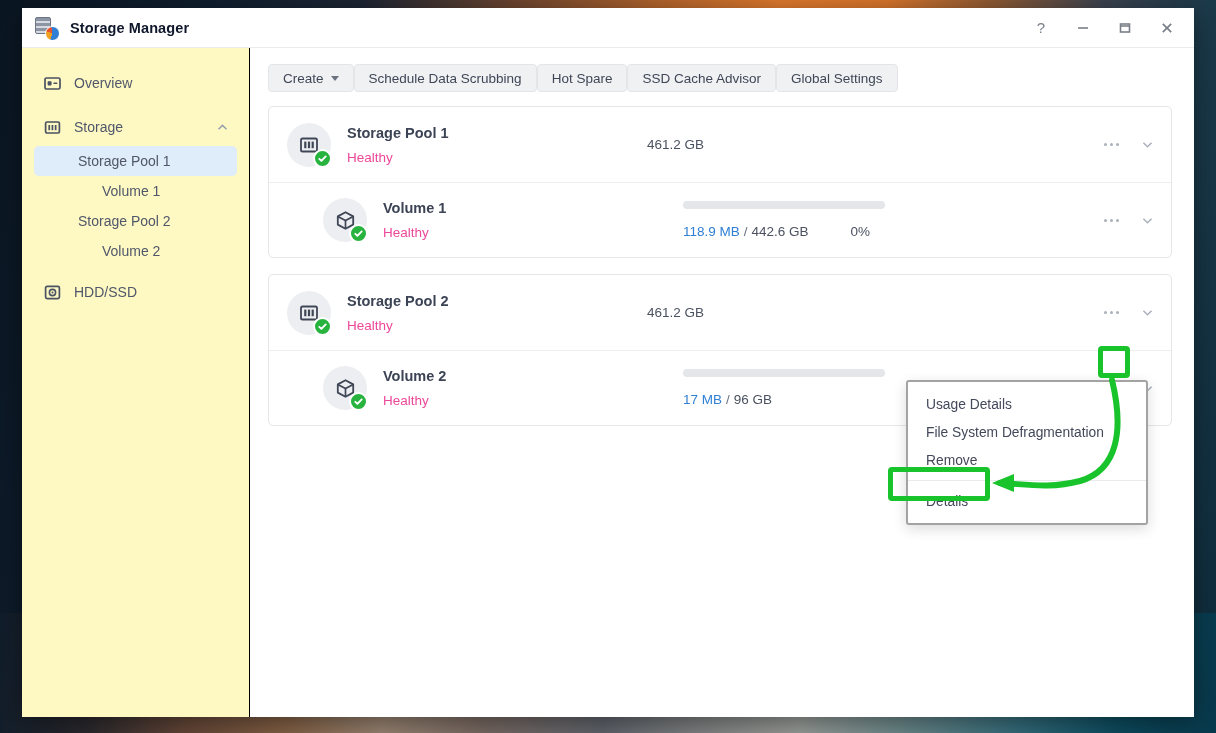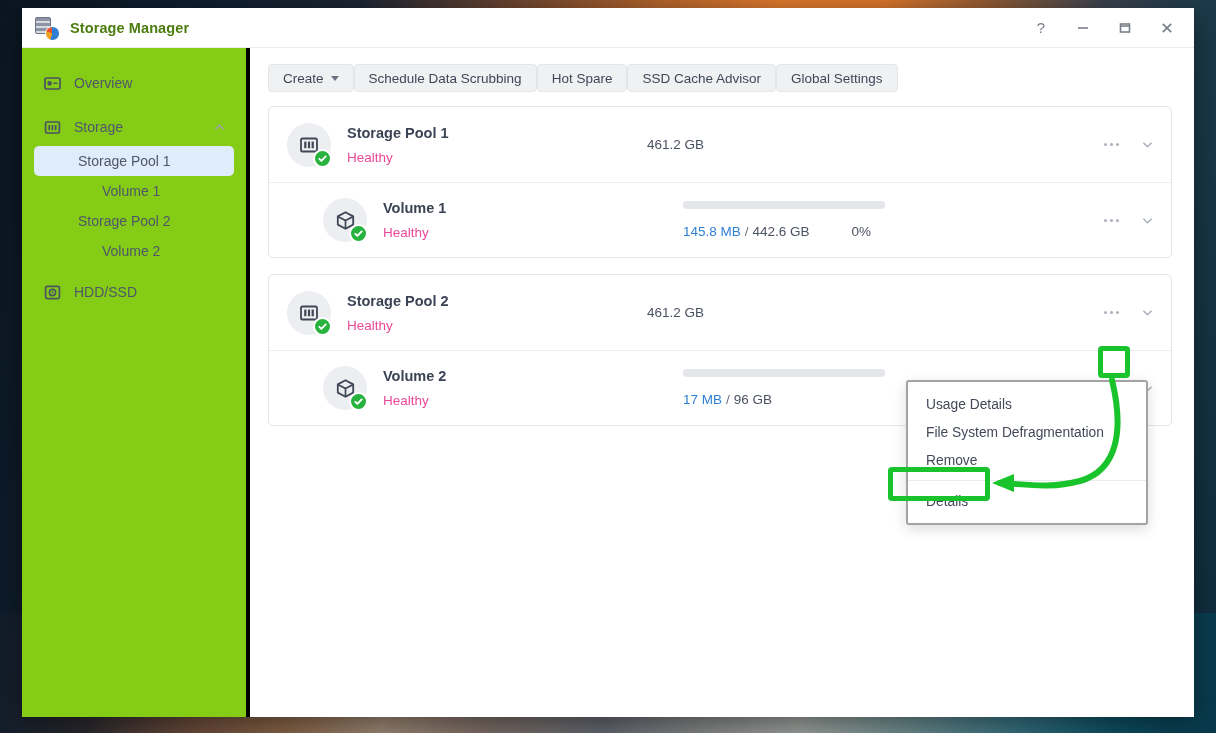--- a/index.html
+++ b/index.html
@@ -85,21 +85,21 @@
     background: conic-gradient(
       from 200deg,
       #f0a021 0deg 90deg,
       #e8532e 90deg 150deg,
       #2f7fd4 150deg 360deg);
     border: 1px solid #ffffff;
   }
   .app-title {
     font-size: 14.5px;
     font-weight: bold;
-    color: #4d7c0f;
+    color: #0f172a;
     letter-spacing: 0.1px;
   }
   .win-controls {
     margin-left: auto;
     display: flex;
     align-items: center;
   }
   .win-btn {
     width: 42px; height: 34px;
     display: flex;
@@ -115,22 +115,22 @@
   .body-row {
     flex: 1;
     display: flex;
     min-height: 0;
   }
 
   
   .sidebar {
     width: 228px;
     flex: 0 0 228px;
-    background: #84cc16;
-    border-right: 4px solid #000000;
+    background: #fef9c3;
+    border-right: 1px solid #000000;
     padding-top: 18px;
   }
   .nav-row {
     display: flex;
     align-items: center;
     height: 34px;
     margin: 0 12px 2px 12px;
     padding: 0 8px;
     border-radius: 5px;
     color: #50576a;
@@ -547,21 +547,21 @@
             </div>
             <div class="name-col">
               <div class="obj-name">Volume 1</div>
               <div class="obj-status">Healthy</div>
             </div>
             <div class="cap-col">
               <div class="bar">
                 <div class="fill" id="fill-v1" style="width: 0%;"></div>
               </div>
               <div class="cap-line">
-                <span class="cap-used">145.8 MB</span>
+                <span class="cap-used">118.9 MB</span>
                 <span class="cap-sep">/</span>
                 <span>442.6 GB</span>
                 <span class="cap-pct">0%</span>
               </div>
             </div>
             <div class="row-actions">
               <div class="dots">
                 <i></i>
                   <i></i>
                   <i></i>

